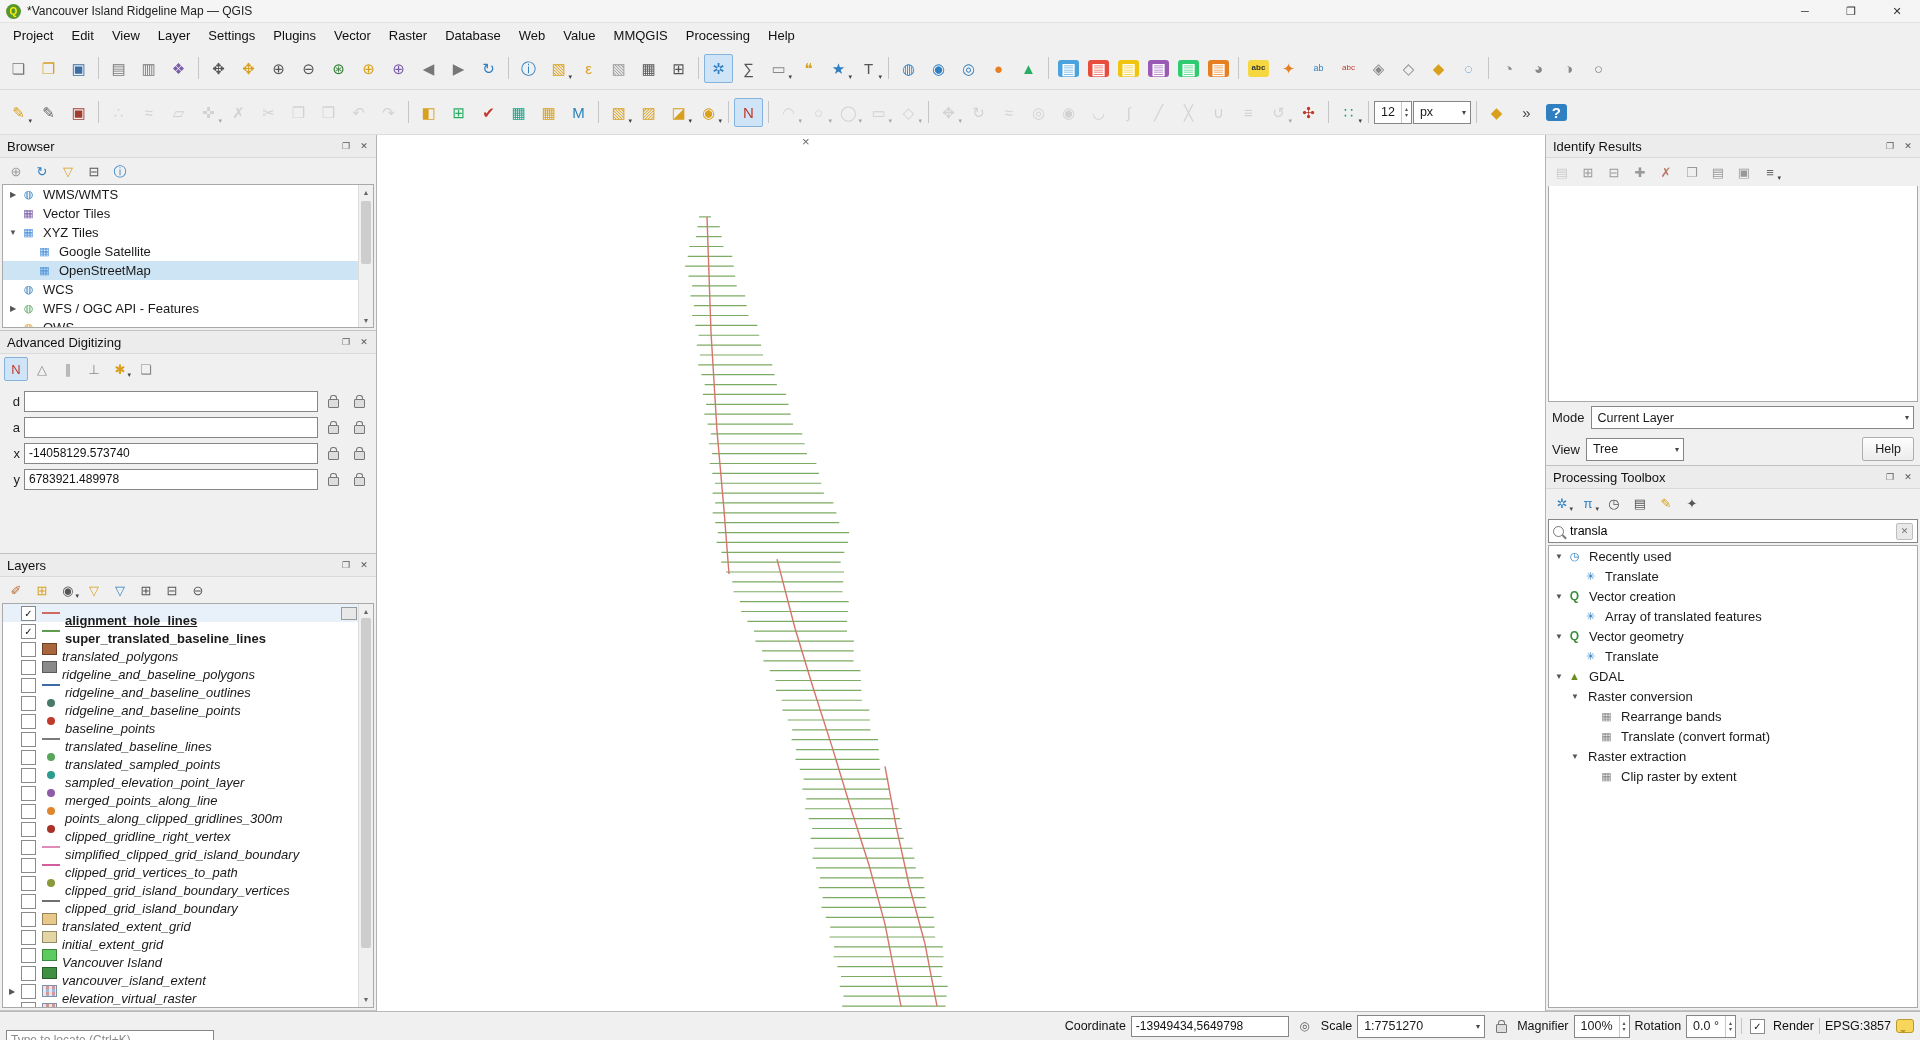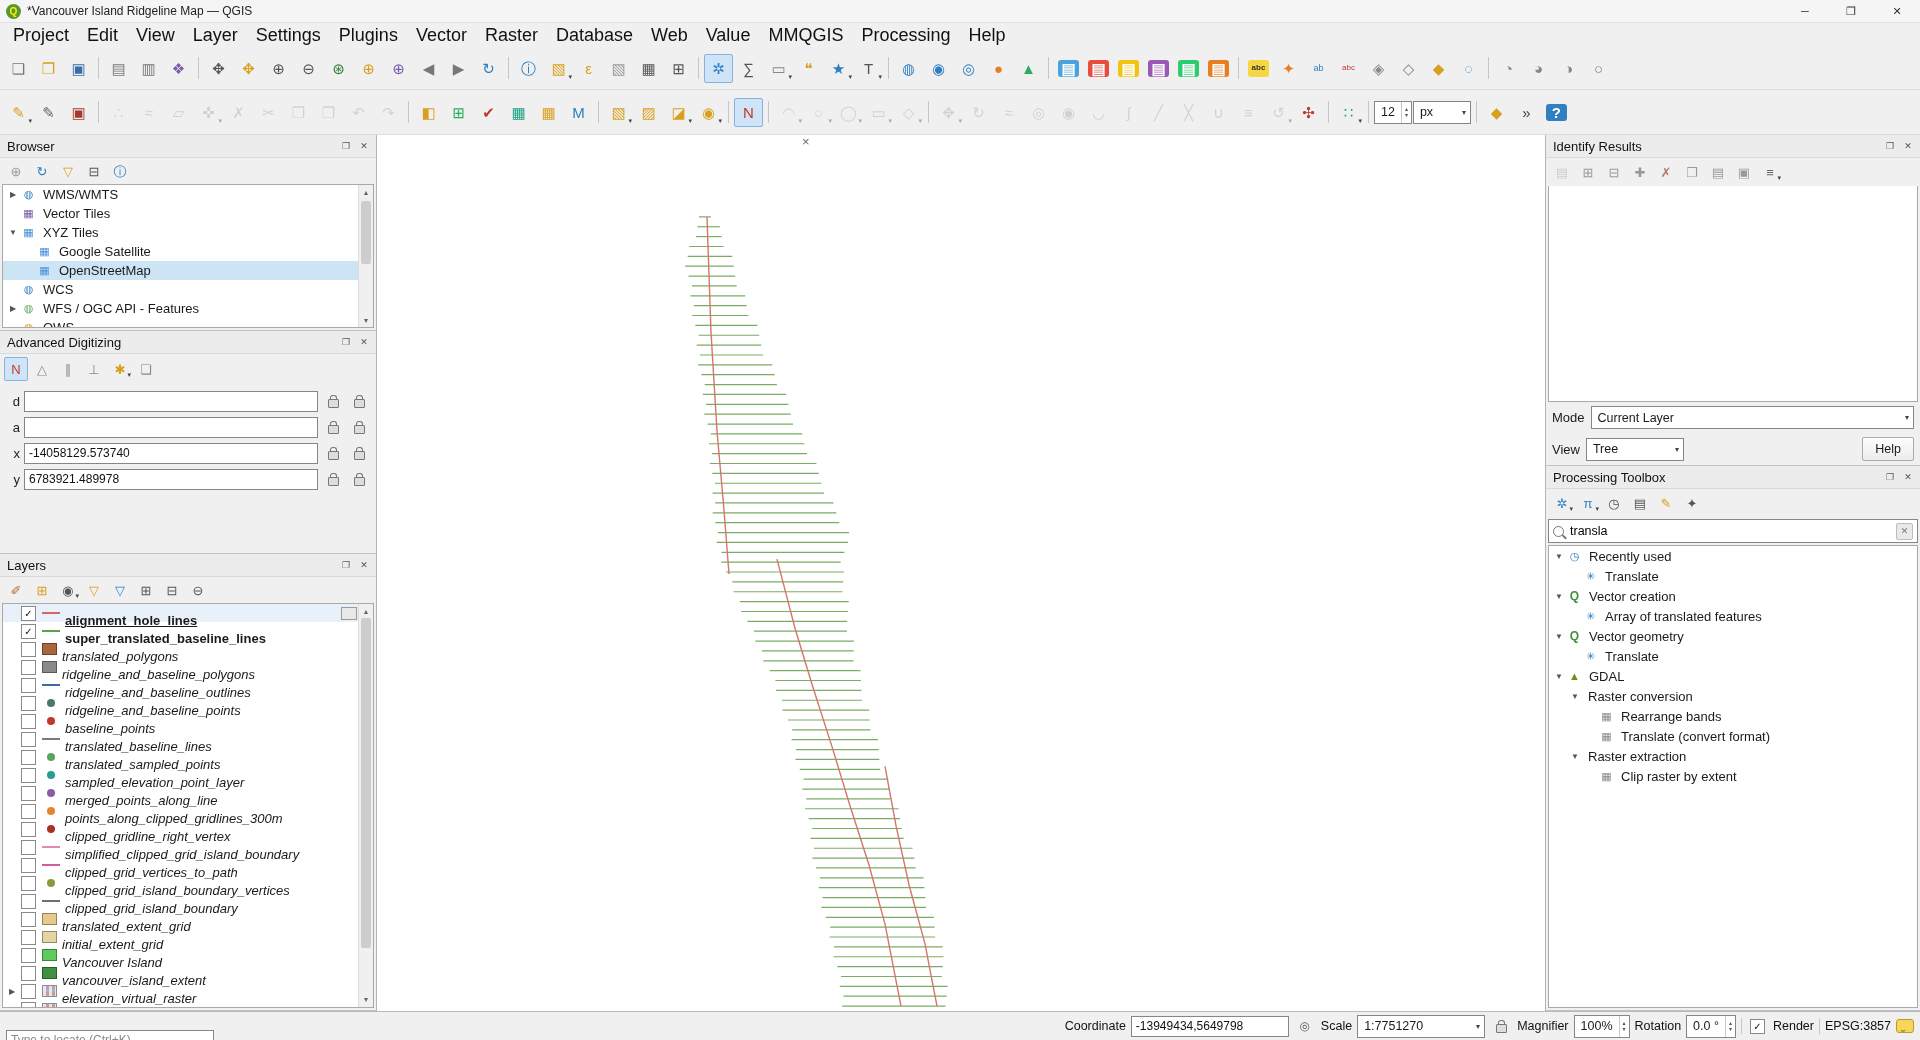--- a/index.html
+++ b/index.html
@@ -5,21 +5,21 @@
   html,body{margin:0;padding:0;background:#d8d8d8;font-family:"Liberation Sans",sans-serif;-webkit-font-smoothing:antialiased;}
   #app{width:1920px;height:1040px;background:#f0f0f0;color:#1a1a1a;position:relative;overflow:hidden;display:flex;flex-direction:column;font-size:13px;}
   
   #titlebar{height:22px;background:#f5f5f5;display:flex;align-items:center;padding-left:6px;border-bottom:1px solid #e2e2e2;flex:0 0 auto;}
   .qlogo{width:15px;height:15px;border-radius:50%;background:#589632;color:#fff200;font-weight:bold;font-size:10px;display:inline-flex;align-items:center;justify-content:center;margin-right:6px;}
   #title-text{font-size:12px;color:#222;}
   #win-controls{margin-left:auto;display:flex;height:100%;}
   .wbtn{width:46px;display:flex;align-items:center;justify-content:center;font-size:11px;color:#333;}
   
   #menubar{height:24px;display:flex;align-items:center;padding-left:4px;background:#f0f0f0;flex:0 0 auto;}
-  .mitem{padding:3px 9px;font-size:18px;color:#111;}
+  .mitem{padding:3px 9px;font-size:13px;color:#111;}
   
   .toolbar{display:flex;align-items:center;padding:2px 4px;background:#f0f0f0;border-bottom:1px solid #dcdcdc;flex:0 0 auto;gap:1px;}
   #toolbar1{height:38px;}
   #toolbar2{height:40px;}
   .tb{width:27px;height:27px;display:inline-flex;align-items:center;justify-content:center;border:1px solid transparent;border-radius:2px;position:relative;flex:0 0 auto;}
   .tb .g{font-size:15px;line-height:1;}
   .tb.small{width:20px;height:20px;}
   .tb.small .g{font-size:12px;}
   .tb.pressed{background:#cfe4f7;border-color:#84b3dd;}
   .tb.dis{opacity:.42;}

